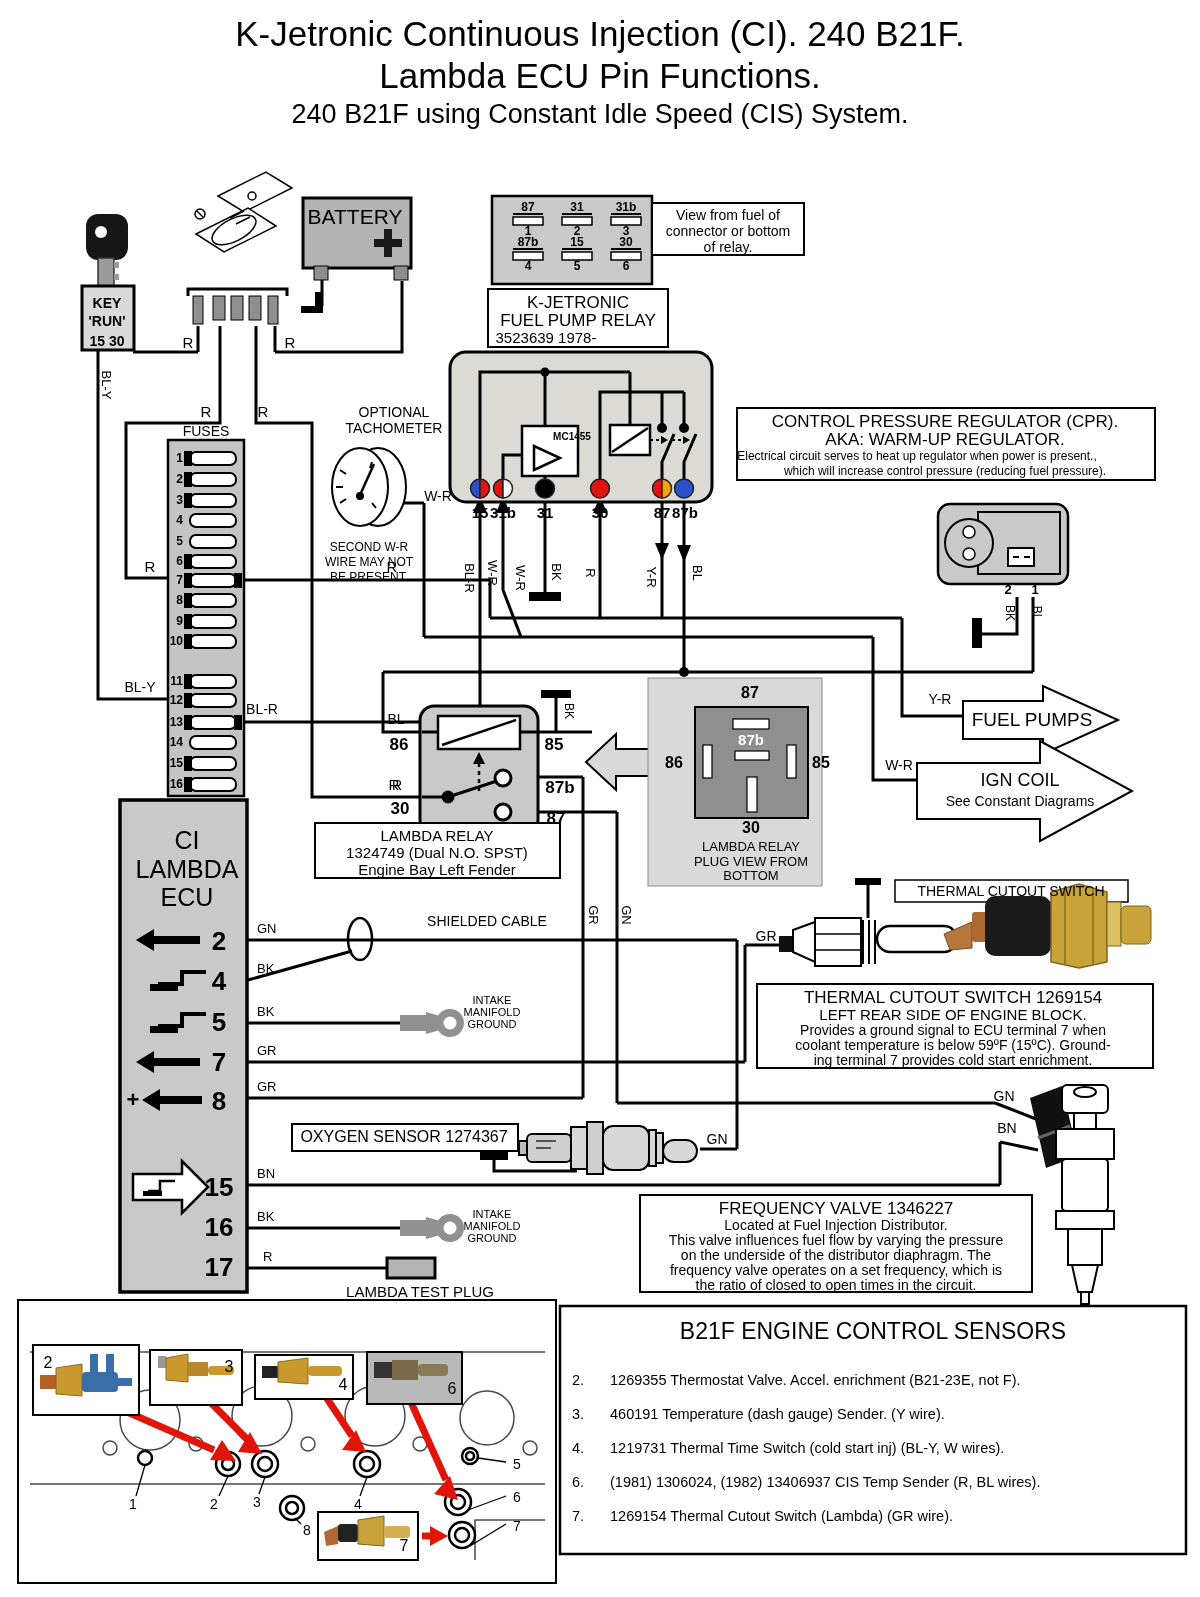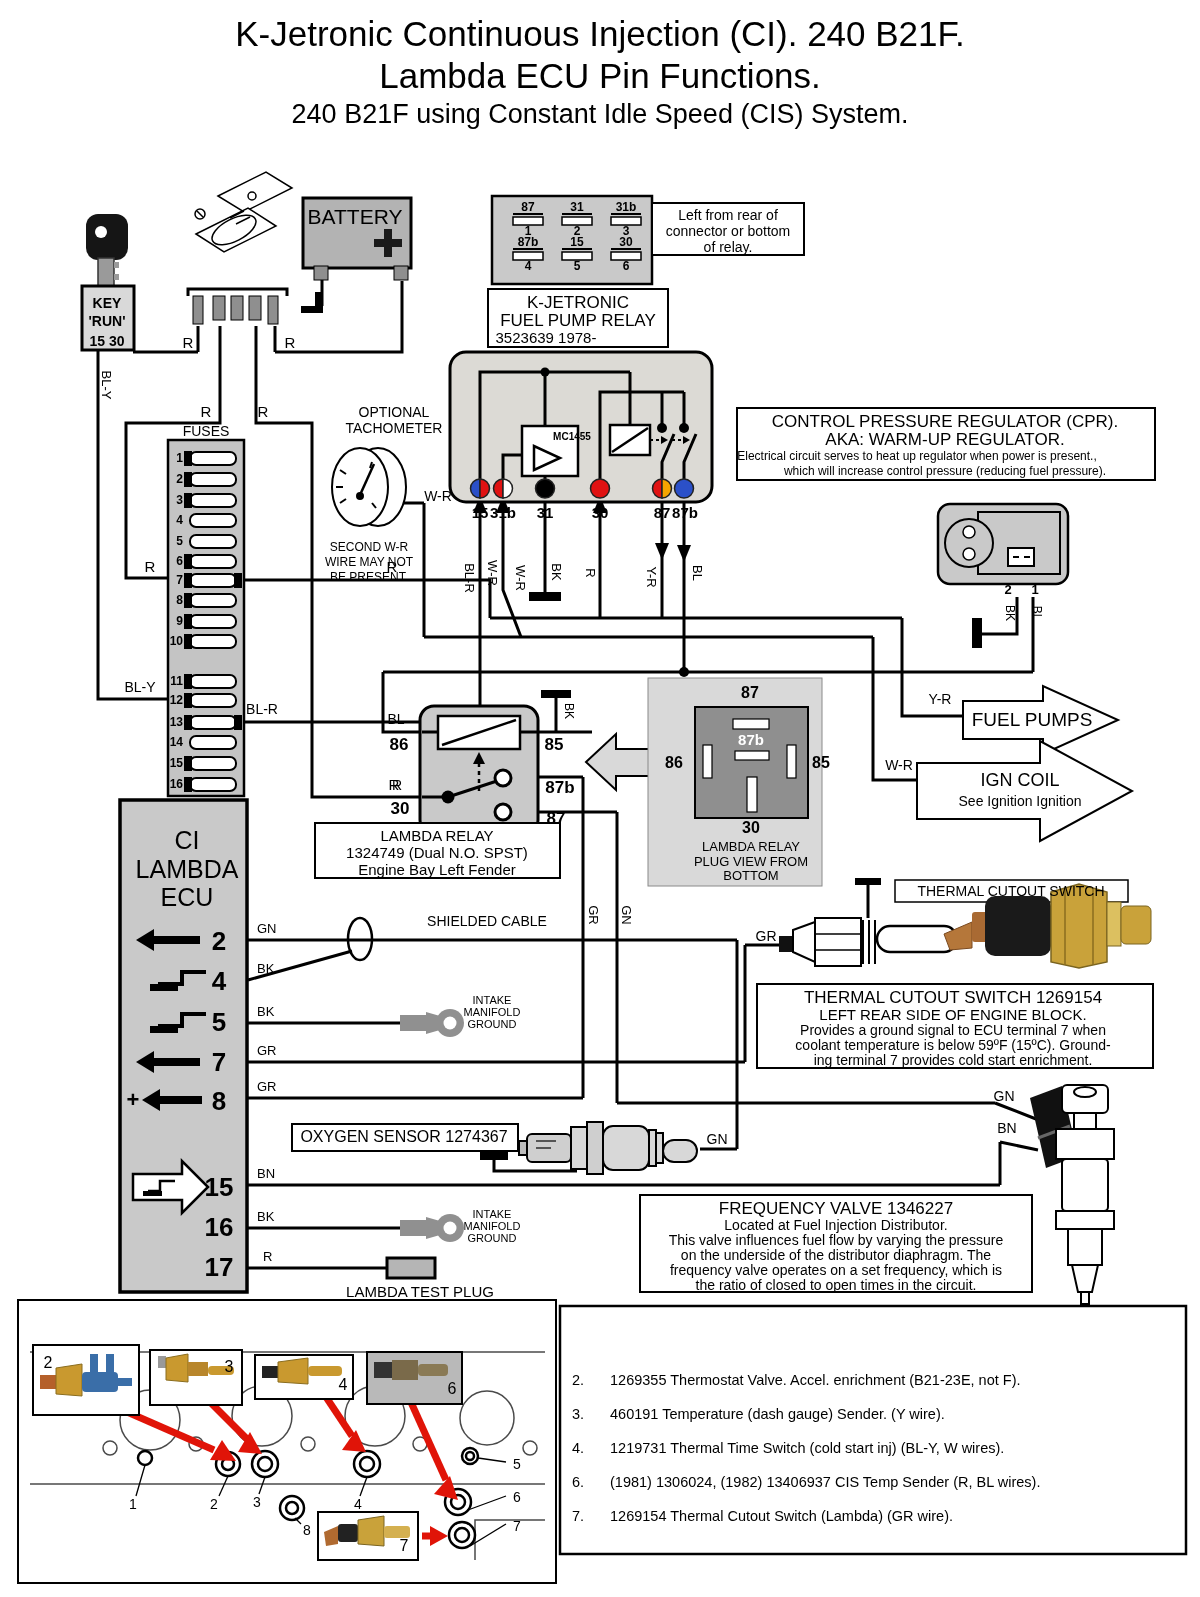--- a/index.html
+++ b/index.html
@@ -442,21 +442,21 @@
       <div class="lbl" style="left: 600px; top: 33px; font-size: 35px; transform: translate(-50%, -50%);">K-Jetronic Continuous Injection (CI). 240 B21F.</div>
       <div class="lbl" style="left: 600px; top: 75px; font-size: 35px; transform: translate(-50%, -50%);">Lambda ECU Pin Functions.</div>
       <div class="lbl" style="left: 600px; top: 114px; font-size: 27px; transform: translate(-50%, -50%);">240 B21F using Constant Idle Speed (CIS) System.</div>
       <div class="lbl" style="left: 107px; top: 303px; font-size: 14px; font-weight: bold; transform: translate(-50%, -50%);">KEY</div>
       <div class="lbl" style="left: 107px; top: 321px; font-size: 14px; font-weight: bold; transform: translate(-50%, -50%);">'RUN'</div>
       <div class="lbl" style="left: 107px; top: 341px; font-size: 14px; font-weight: bold; transform: translate(-50%, -50%);">15  30</div>
       <div class="lbl" style="left: 106px; top: 385px; font-size: 13px; transform: translate(-50%, -50%) rotate(90deg);">BL-Y</div>
       <div class="lbl" style="left: 188px; top: 342px; font-size: 15px; transform: translate(-50%, -50%);">R</div>
       <div class="lbl" style="left: 290px; top: 342px; font-size: 15px; transform: translate(-50%, -50%);">R</div>
       <div class="lbl" style="left: 355px; top: 216px; font-size: 21px; transform: translate(-50%, -50%);">BATTERY</div>
-      <div class="lbl" style="left: 728px; top: 215px; font-size: 14px; transform: translate(-50%, -50%);">Left from rear of</div>
+      <div class="lbl" style="left: 728px; top: 215px; font-size: 14px; transform: translate(-50%, -50%);">View from fuel of</div>
       <div class="lbl" style="left: 728px; top: 231px; font-size: 14px; transform: translate(-50%, -50%);">connector or bottom</div>
       <div class="lbl" style="left: 728px; top: 247px; font-size: 14px; transform: translate(-50%, -50%);">of relay.</div>
       <div class="lbl" style="left: 578px; top: 302px; font-size: 17px; transform: translate(-50%, -50%);">K-JETRONIC</div>
       <div class="lbl" style="left: 578px; top: 320px; font-size: 17px; transform: translate(-50%, -50%);">FUEL PUMP RELAY</div>
       <div class="lbl" style="left: 546px; top: 337px; font-size: 15px; transform: translate(-50%, -50%);">3523639 1978-</div>
       <div class="lbl" style="left: 550px; top: 437px; font-size: 10px; font-weight: bold; transform: translate(-50%, -50%); padding-left: 44px;">MC1455</div>
       <div class="lbl" style="left: 480px; top: 512px; font-size: 15px; font-weight: bold; transform: translate(-50%, -50%);">15</div>
       <div class="lbl" style="left: 503px; top: 512px; font-size: 15px; font-weight: bold; transform: translate(-50%, -50%);">31b</div>
       <div class="lbl" style="left: 545px; top: 512px; font-size: 15px; font-weight: bold; transform: translate(-50%, -50%);">31</div>
       <div class="lbl" style="left: 600px; top: 512px; font-size: 15px; font-weight: bold; transform: translate(-50%, -50%);">30</div>
@@ -507,21 +507,21 @@
       <div class="lbl" style="left: 674px; top: 763px; font-size: 16px; font-weight: bold; transform: translate(-50%, -50%);">86</div>
       <div class="lbl" style="left: 821px; top: 763px; font-size: 16px; font-weight: bold; transform: translate(-50%, -50%);">85</div>
       <div class="lbl" style="left: 751px; top: 828px; font-size: 16px; font-weight: bold; transform: translate(-50%, -50%);">30</div>
       <div class="lbl" style="left: 751px; top: 846px; font-size: 13px; transform: translate(-50%, -50%);">LAMBDA RELAY</div>
       <div class="lbl" style="left: 751px; top: 861px; font-size: 13px; transform: translate(-50%, -50%);">PLUG VIEW FROM</div>
       <div class="lbl" style="left: 751px; top: 875px; font-size: 13px; transform: translate(-50%, -50%);">BOTTOM</div>
       <div class="lbl" style="left: 940px; top: 699px; font-size: 14px; transform: translate(-50%, -50%);">Y-R</div>
       <div class="lbl" style="left: 1032px; top: 719px; font-size: 19px; transform: translate(-50%, -50%);">FUEL PUMPS</div>
       <div class="lbl" style="left: 899px; top: 765px; font-size: 14px; transform: translate(-50%, -50%);">W-R</div>
       <div class="lbl" style="left: 1020px; top: 780px; font-size: 18px; transform: translate(-50%, -50%);">IGN COIL</div>
-      <div class="lbl" style="left: 1020px; top: 801px; font-size: 14px; transform: translate(-50%, -50%);">See Ignition Ignition</div>
+      <div class="lbl" style="left: 1020px; top: 801px; font-size: 14px; transform: translate(-50%, -50%);">See Constant Diagrams</div>
       <div class="lbl" style="left: 1011px; top: 891px; font-size: 14px; transform: translate(-50%, -50%);">THERMAL CUTOUT SWITCH</div>
       <div class="lbl" style="left: 766px; top: 936px; font-size: 14px; transform: translate(-50%, -50%);">GR</div>
       <div class="lbl" style="left: 953px; top: 997px; font-size: 17px; transform: translate(-50%, -50%);">THERMAL CUTOUT SWITCH 1269154</div>
       <div class="lbl" style="left: 953px; top: 1014px; font-size: 15px; transform: translate(-50%, -50%);">LEFT REAR SIDE OF ENGINE BLOCK.</div>
       <div class="lbl" style="left: 953px; top: 1030px; font-size: 14px; transform: translate(-50%, -50%);">Provides a ground signal to ECU terminal 7 when</div>
       <div class="lbl" style="left: 953px; top: 1045px; font-size: 14px; transform: translate(-50%, -50%);">coolant temperature is below 59ºF (15ºC). Ground-</div>
       <div class="lbl" style="left: 953px; top: 1060px; font-size: 14px; transform: translate(-50%, -50%);">ing terminal 7 provides cold start enrichment.</div>
       <div class="lbl" style="left: 187px; top: 840px; font-size: 25px; transform: translate(-50%, -50%);">CI</div>
       <div class="lbl" style="left: 187px; top: 869px; font-size: 25px; transform: translate(-50%, -50%);">LAMBDA</div>
       <div class="lbl" style="left: 187px; top: 897px; font-size: 25px; transform: translate(-50%, -50%);">ECU</div>
@@ -608,14 +608,15 @@
       <div class="lbl" style="left: 572px; top: 1414px; font-size: 14.5px; transform: translate(0%, -50%);">3.</div>
       <div class="lbl" style="left: 610px; top: 1414px; font-size: 14.5px; transform: translate(0%, -50%);">460191 Temperature (dash gauge) Sender. (Y wire).</div>
       <div class="lbl" style="left: 572px; top: 1448px; font-size: 14.5px; transform: translate(0%, -50%);">4.</div>
       <div class="lbl" style="left: 610px; top: 1448px; font-size: 14.5px; transform: translate(0%, -50%);">1219731 Thermal Time Switch (cold start inj) (BL-Y, W wires).</div>
       <div class="lbl" style="left: 572px; top: 1482px; font-size: 14.5px; transform: translate(0%, -50%);">6.</div>
       <div class="lbl" style="left: 610px; top: 1482px; font-size: 14.5px; transform: translate(0%, -50%);">(1981) 1306024, (1982) 13406937  CIS Temp Sender (R, BL wires).</div>
       <div class="lbl" style="left: 572px; top: 1516px; font-size: 14.5px; transform: translate(0%, -50%);">7.</div>
       <div class="lbl" style="left: 610px; top: 1516px; font-size: 14.5px; transform: translate(0%, -50%);">1269154  Thermal Cutout Switch (Lambda) (GR wire).</div>
     </div>
 
+<div class="lbl ctr" style="left:873px;top:1331px;font-size:23px;">B21F ENGINE CONTROL SENSORS</div>
 
 </div>
 
 </body></html>

